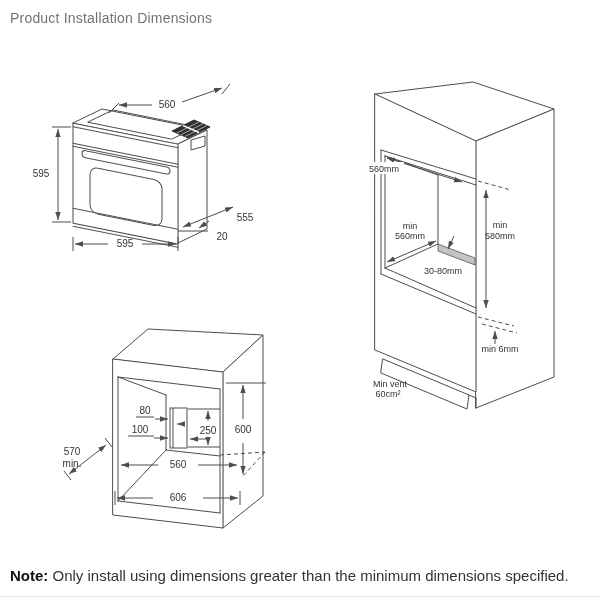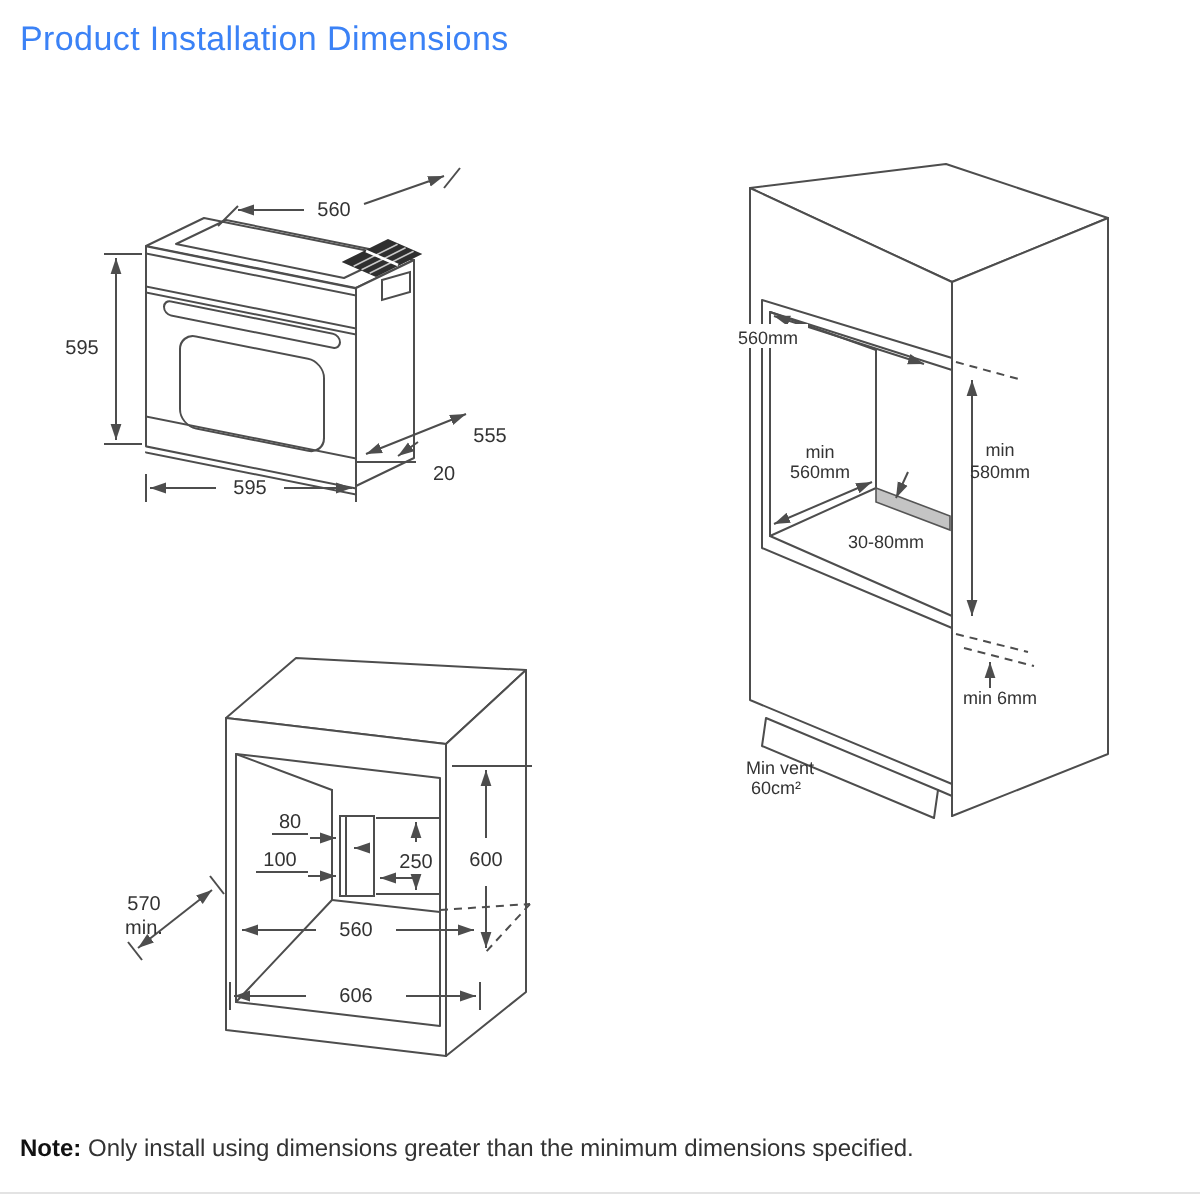--- a/index.html
+++ b/index.html
@@ -1,25 +1,25 @@
 <!DOCTYPE html>
 <html><head>
 <meta charset="utf-8">
 <style>
   html,body{margin:0;padding:0;}
   body{
     width:600px;height:600px;position:relative;background:#fff;
     font-family:"Liberation Sans", sans-serif;color:#222;overflow:hidden;
   }
   .page-title{
-    position:absolute;left:10px;top:10px;font-size:17px;color:#3b82f6;
+    position:absolute;left:10px;top:10px;font-size:14px;color:#737373;
     letter-spacing:.2px;
   }
   .note{
-    position:absolute;left:10px;top:567px;font-size:12px;color:#333;
+    position:absolute;left:10px;top:567px;font-size:15px;color:#333;
   }
   .note b{color:#111;}
   .bottom-rule{
     position:absolute;left:0;top:596px;width:600px;height:1px;background:#e3e3e3;
   }
   svg{position:absolute;overflow:visible;}
   #oven-svg{left:25px;top:82px;}
   #housing-svg{left:350px;top:78px;}
   #cutout-svg{left:58px;top:318px;}
   .obj{stroke:#4d4d4d;stroke-width:1;fill:none;stroke-linejoin:round;stroke-linecap:round;}

